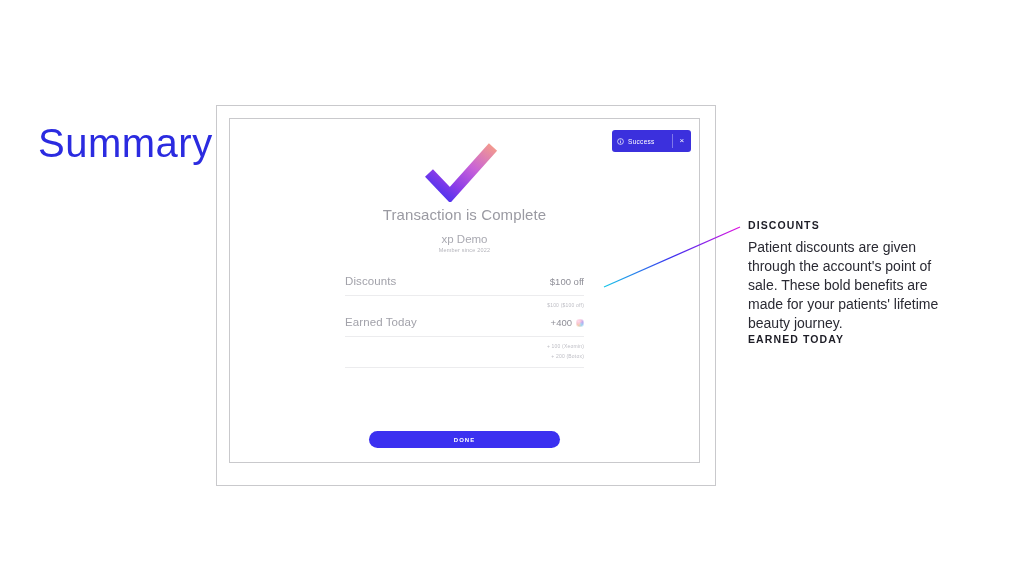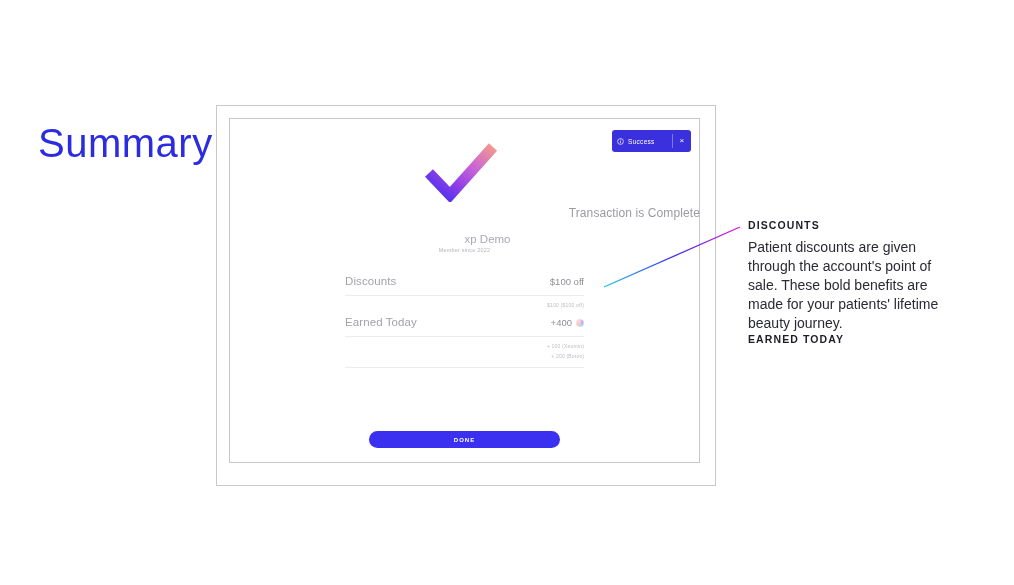--- a/index.html
+++ b/index.html
@@ -95,34 +95,33 @@
     width: 76px;
     height: 60px;
   }
 
   
   #transaction-complete {
     position: absolute;
     left: 229px;
     top: 206px;
     width: 471px;
-    text-align: right;
-    font-size: 12px;
+    text-align: center;
+    font-size: 15px;
     color: #9a9aa2;
     letter-spacing: 0.1px;
   }
   #member-name {
     position: absolute;
     left: 229px;
     top: 233px;
     width: 471px;
     text-align: center;
     font-size: 11.5px;
     color: #a9a9b1;
-    padding-left: 23px;
   }
   #member-since {
     position: absolute;
     left: 229px;
     top: 247px;
     width: 471px;
     text-align: center;
     font-size: 5.5px;
     color: #b4b4bb;
     letter-spacing: 0.2px;

